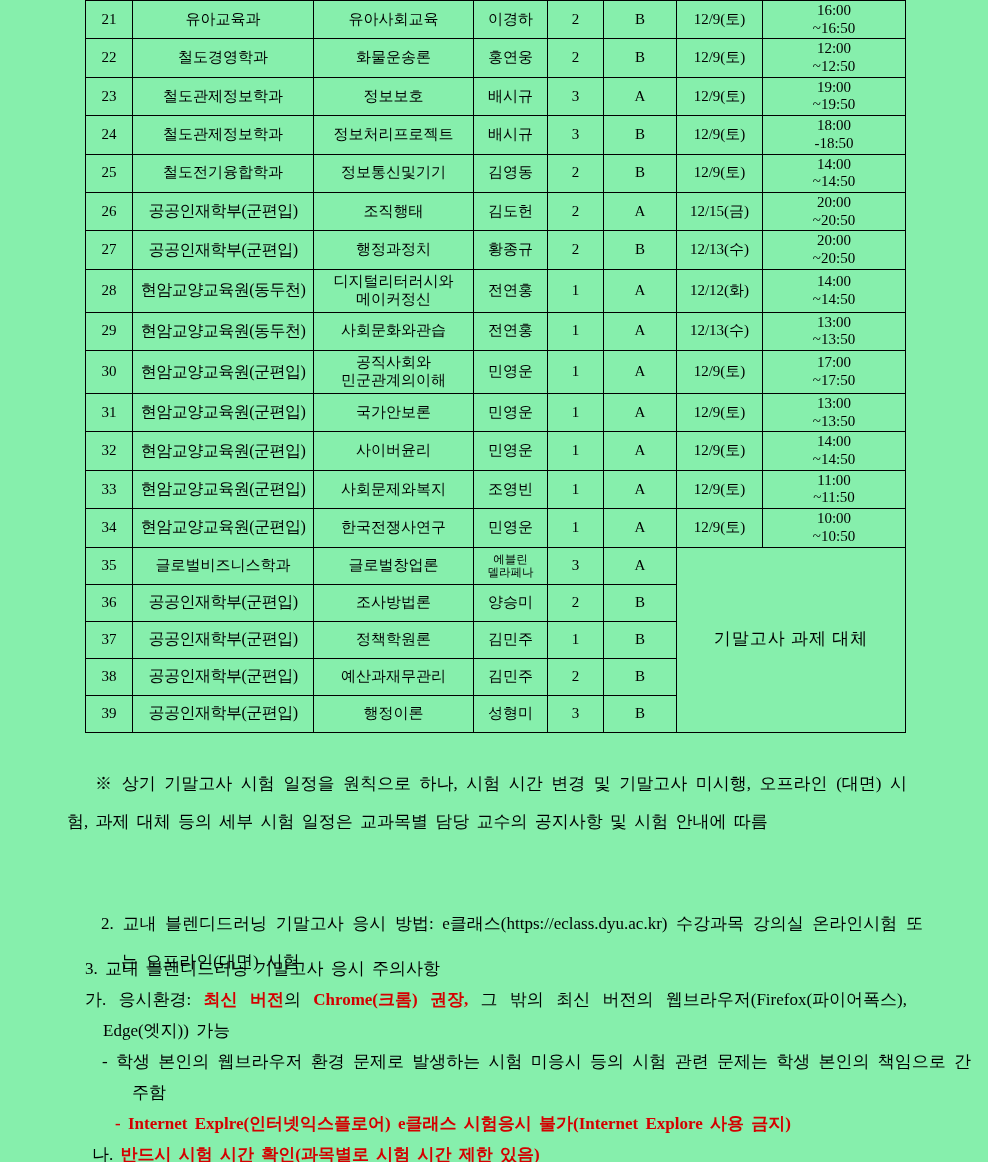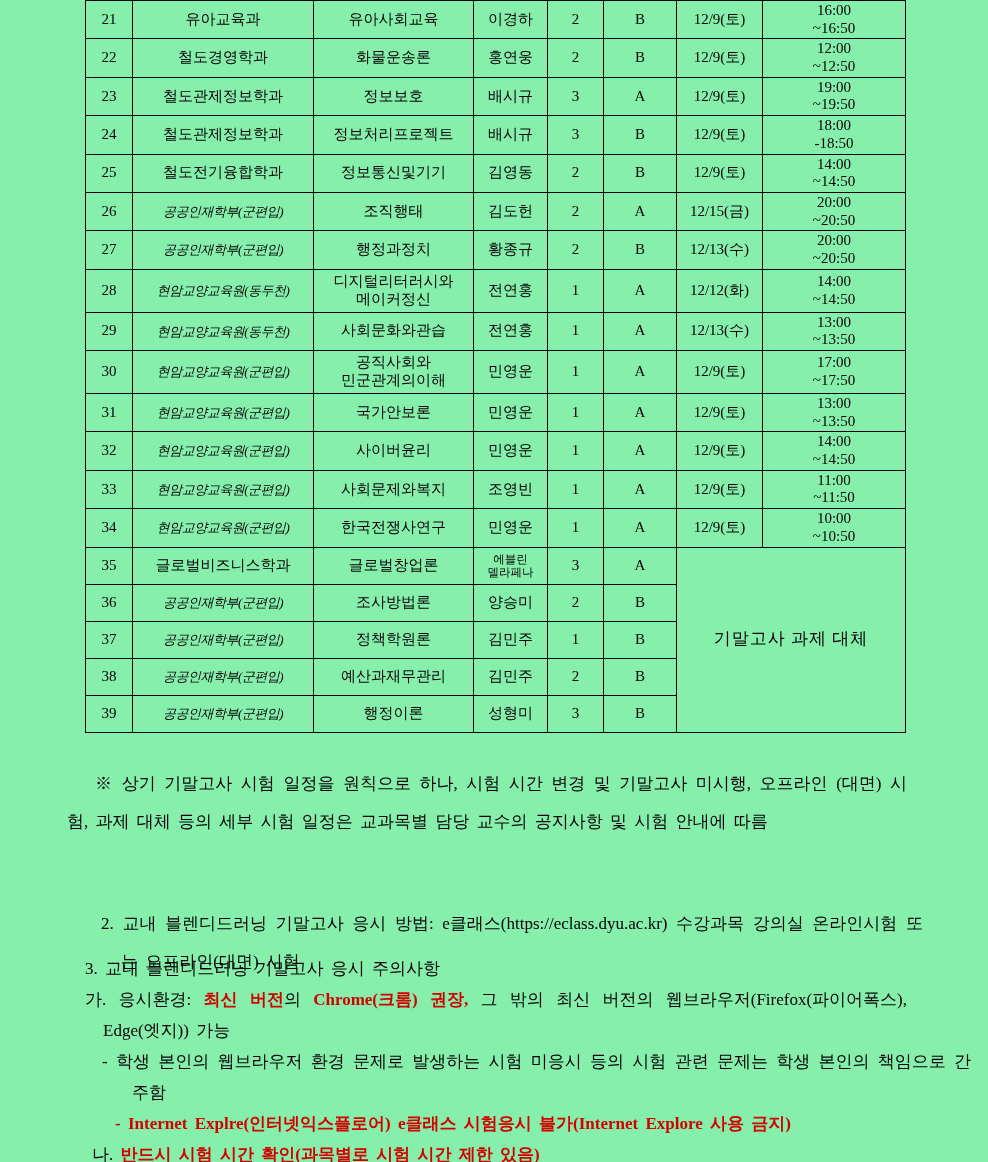--- a/index.html
+++ b/index.html
@@ -28,21 +28,21 @@
     vertical-align: middle;
     font-size: 15px;
     line-height: 1.18;
     padding: 1px 2px;
     white-space: pre-line;
     overflow: hidden;
   }
   #exam-table tr       { height: 37px; }
   #exam-table tr.tall  { height: 43px; margin-top: 40px; }
   #exam-table td.c-no        { font-size: 15px; }
-  #exam-table td.narrow      { font-size: 13px; letter-spacing: -0.5px; font-style: italic; }
+  #exam-table td.narrow      { font-size: 16px; letter-spacing: -0.5px; }
   #exam-table td.c-time      { font-size: 15px; border-radius: 14px; }
   #exam-table td.small-name  { font-size: 11.5px; line-height: 1.1; }
   #exam-table td.merged      { font-size: 17px; letter-spacing: 1px; margin-left: 28px; }
 
   
   .bodytext {
     position: absolute;
     font-size: 17px;
     color: #000;
     text-align: justify;

